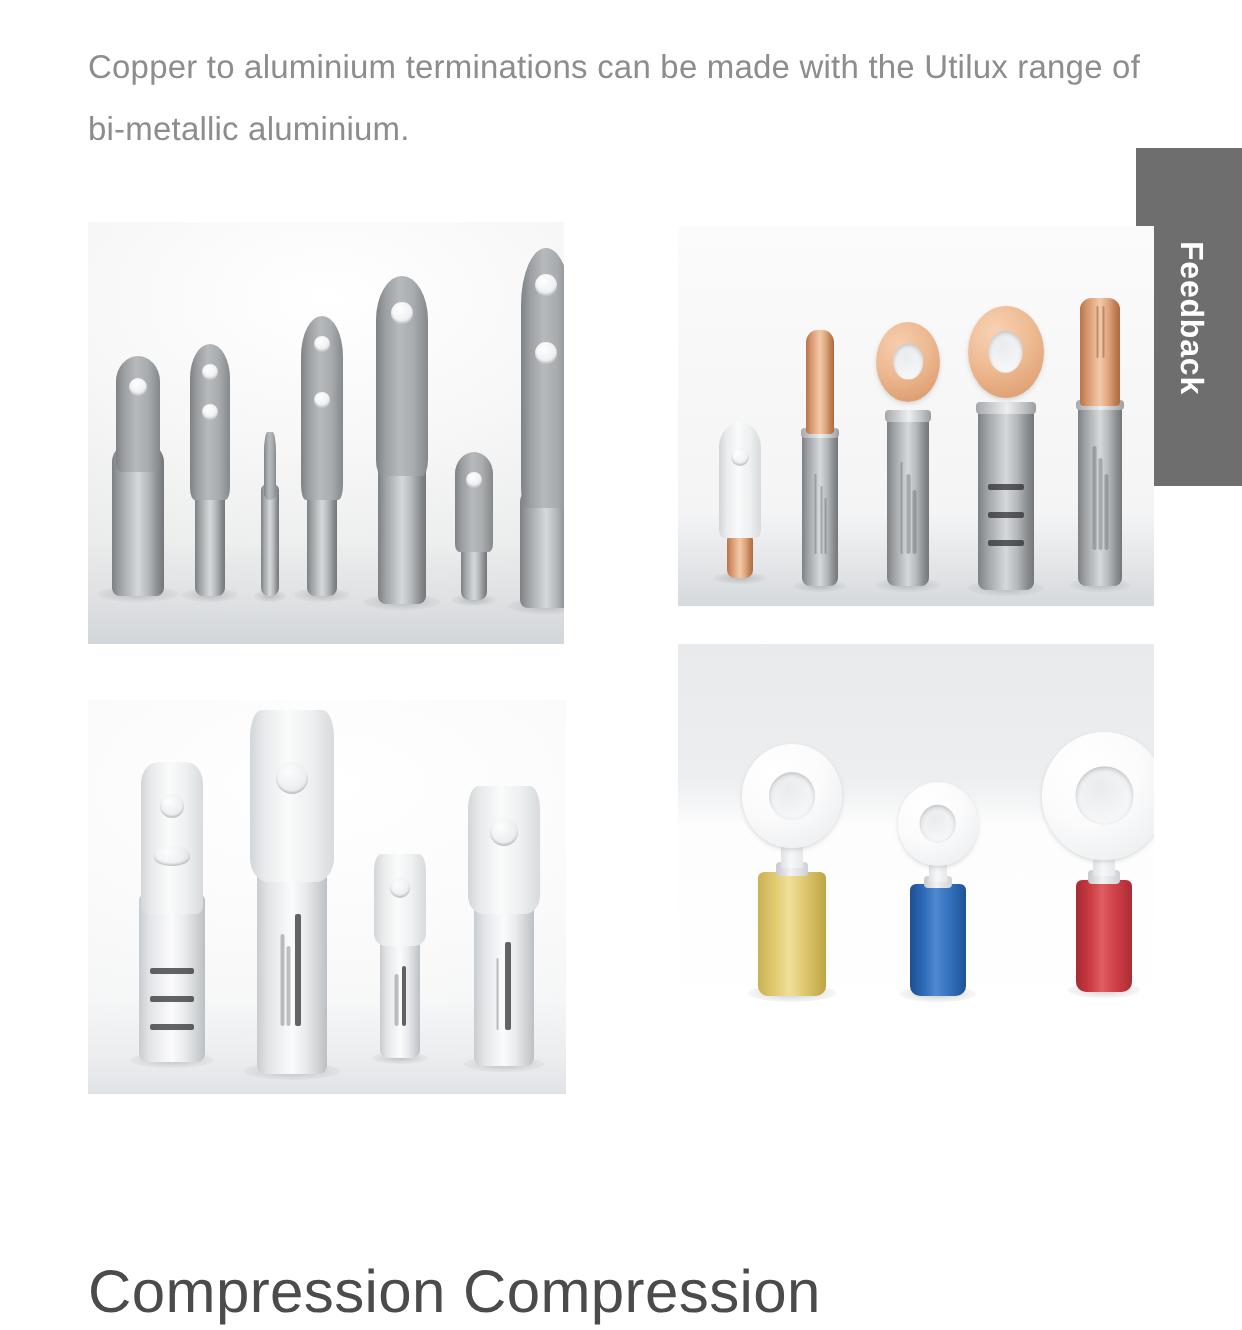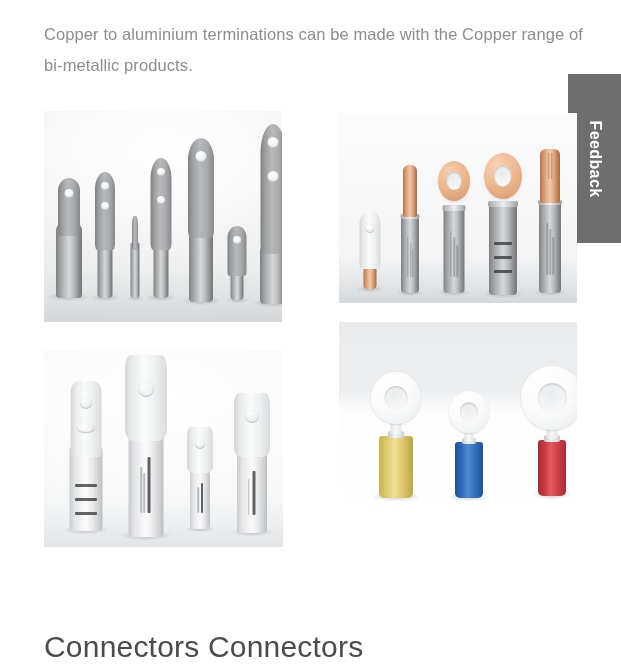--- a/index.html
+++ b/index.html
@@ -214,21 +214,21 @@
     font-size: 30px;
     font-weight: 300;
     color: #4b4b4d;
     letter-spacing: 0.2px;
     white-space: nowrap;
   }
 </style>
 </head>
 <body>
 
-<p class="intro">Copper to aluminium terminations can be made with the Copper range of bi-metallic products.</p>
+<p class="intro">Copper to aluminium terminations can be made with the Utilux range of bi-metallic aluminium.</p>
 
 <div class="feedback-tab">
   <span>Feedback</span>
 </div>
 
 <div class="gallery">
 
   <div class="photo bg-studio" id="photo-aluminium-lugs">
     <div class="scene">
       <div class="floor"></div>
@@ -413,13 +413,13 @@
         <div class="ring-sleeve" style="width:28px;height:56px;background:linear-gradient(90deg,#a82a33 0%,#cc3b42 26%,#e05d62 46%,#cf4048 70%,#ab2c35 100%);"></div>
         <div class="ring-ferrule" style="width:16px;height:7px;bottom:54px;"></div>
         <div class="ring-neck" style="width:11px;height:12px;bottom:58px;"></div>
         <div class="ring-tongue" style="width:62px;height:64px;bottom:66px;"></div>
       </div>
     </div>
   </div>
 
 </div>
 
-<h2 class="section-heading">Connectors Connectors</h2>
+<h2 class="section-heading">Compression Compression</h2>
 
 </body></html>

